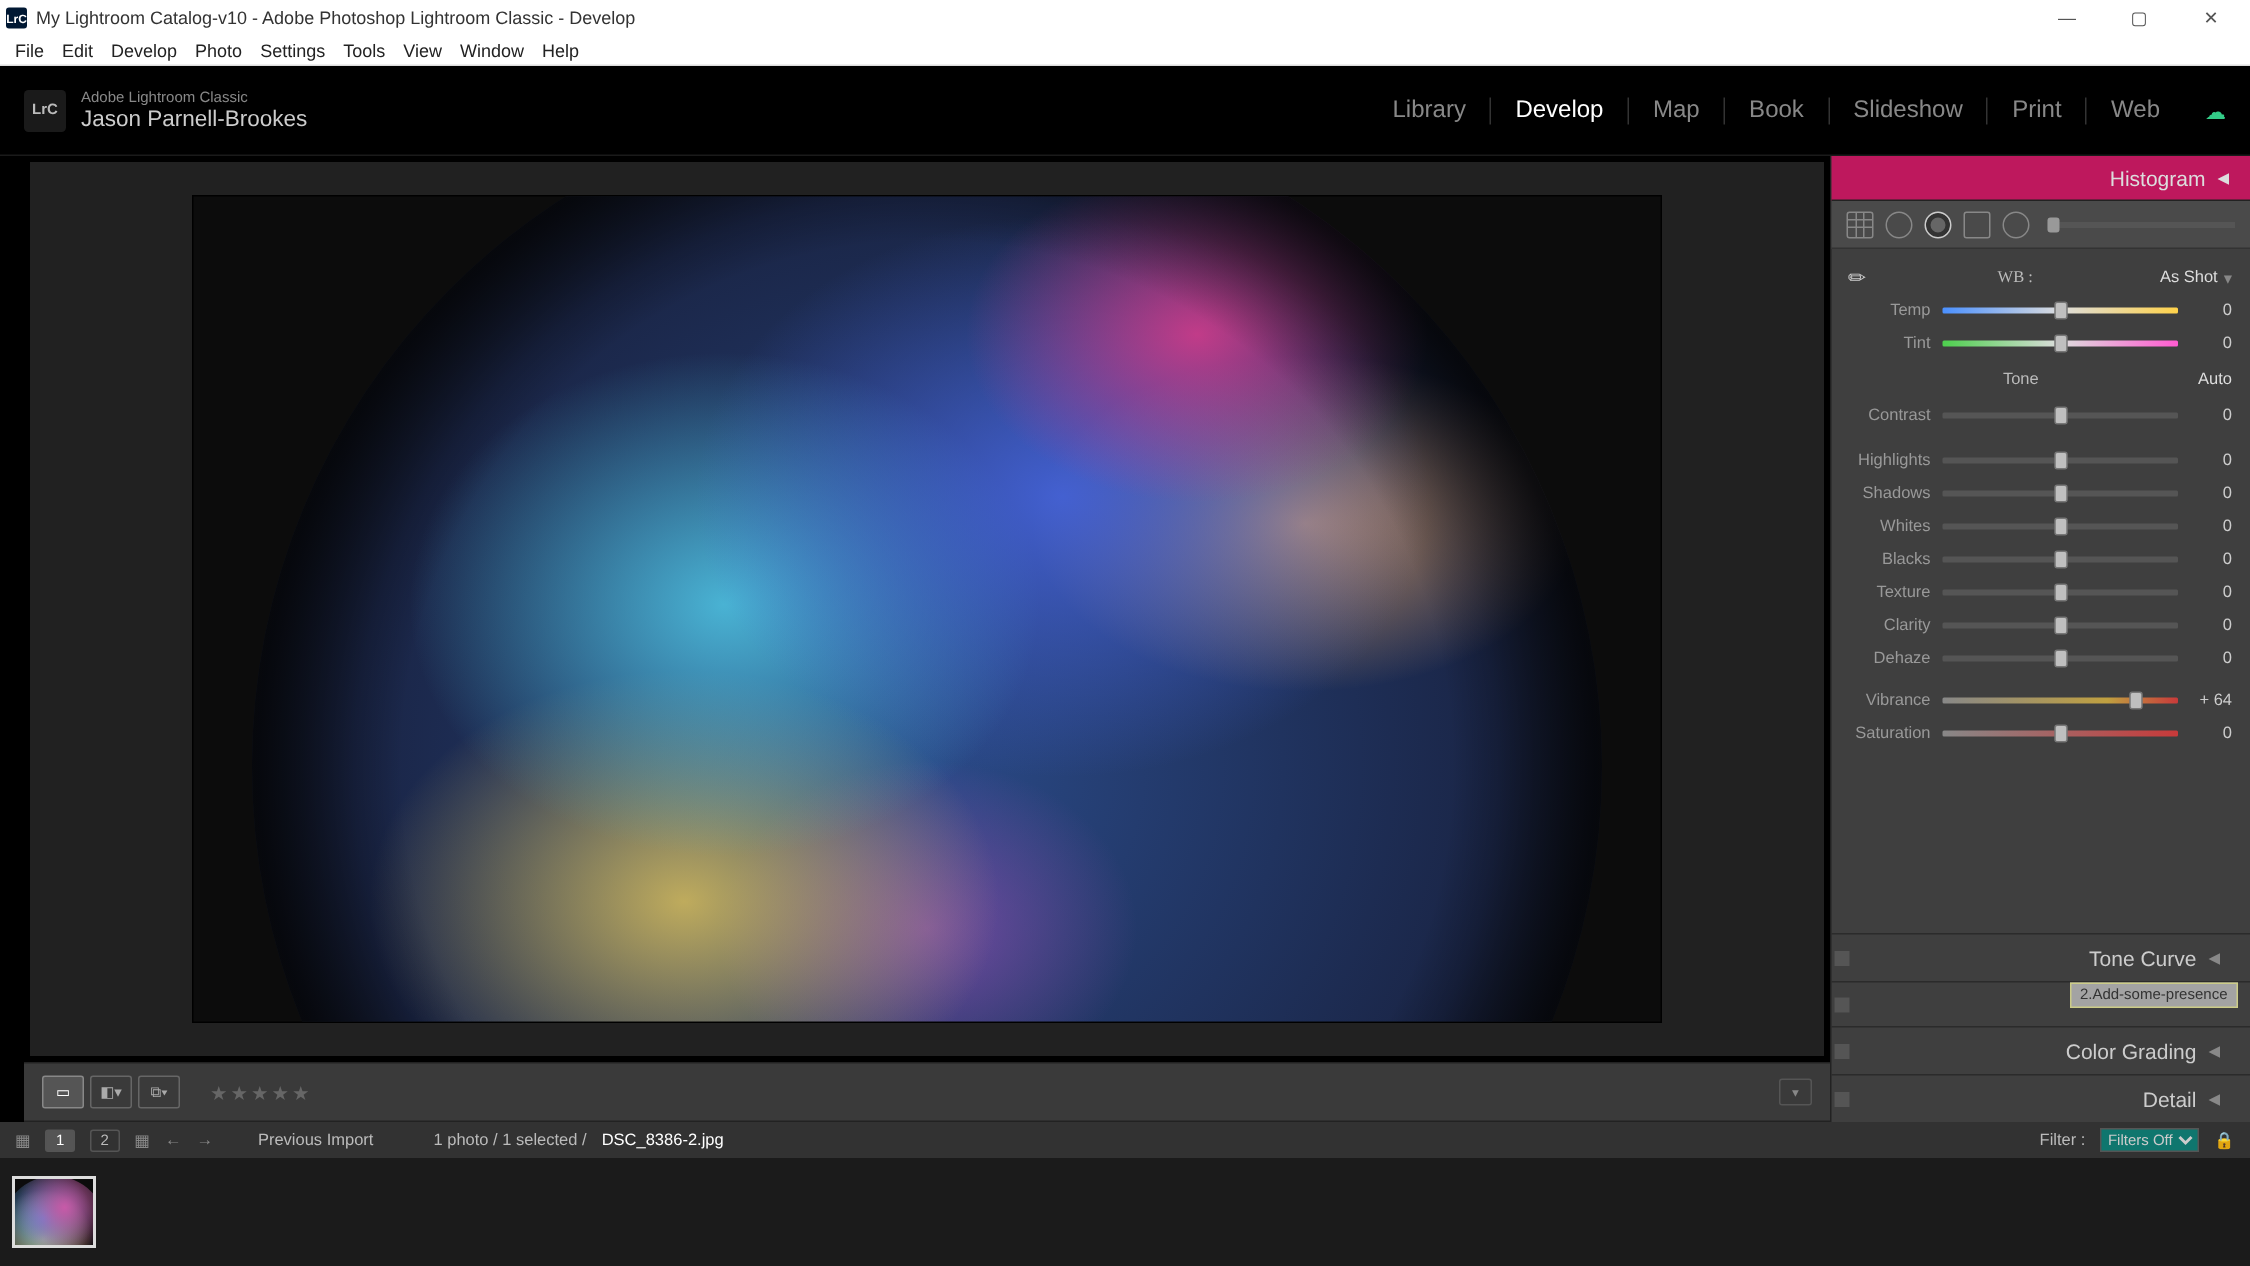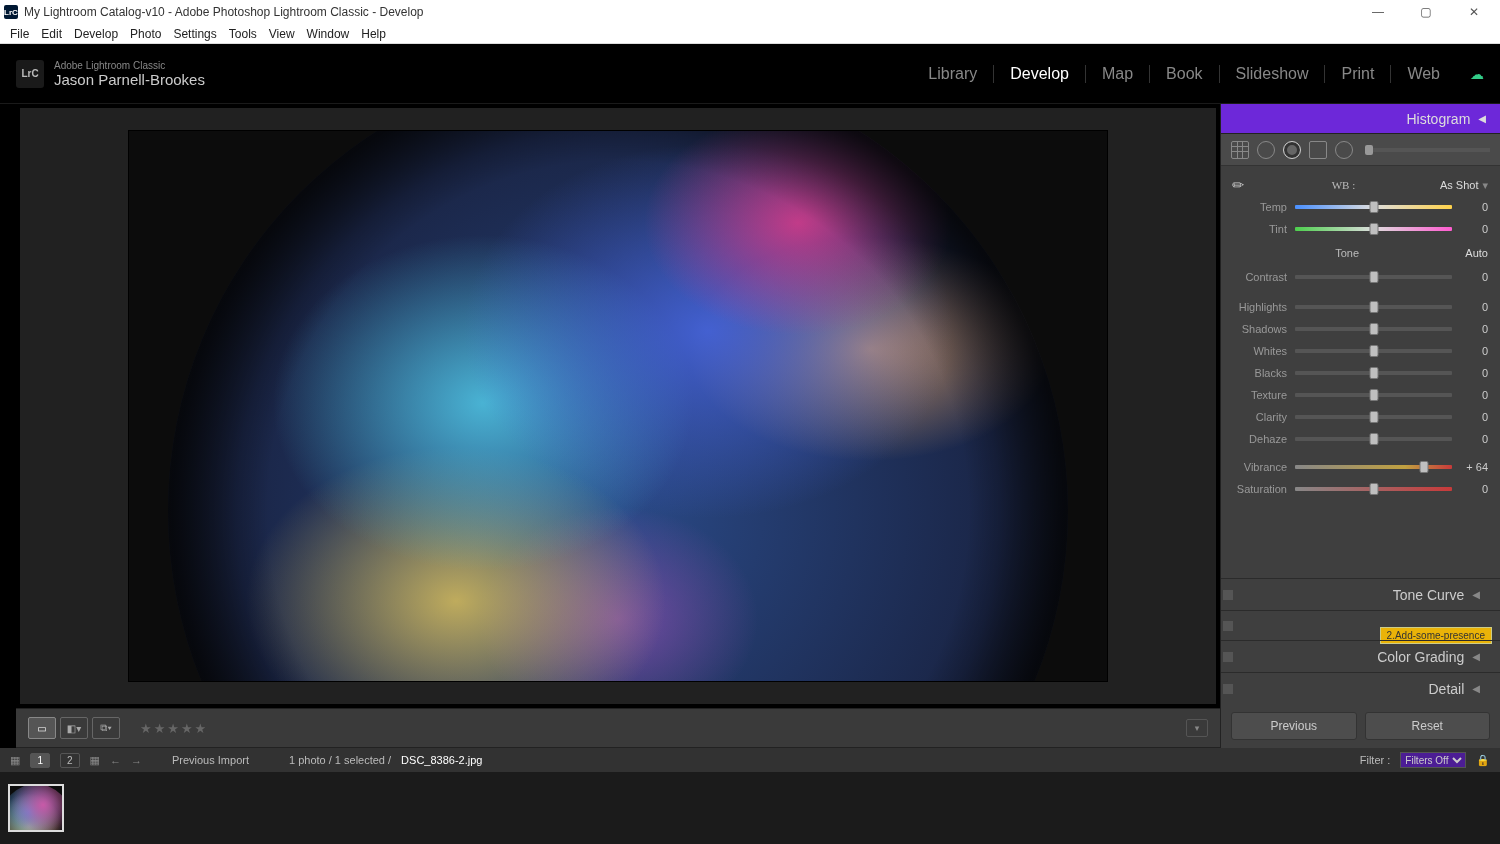--- a/index.html
+++ b/index.html
@@ -49,21 +49,21 @@
   background: radial-gradient(circle at 50% 50%, rgba(0,0,0,0) 55%, rgba(0,0,0,.65) 70%, #0c0c0c 78%); }
 
 .toolbar-below { height: 40px; background: #3a3a3a; display: flex; align-items: center; padding: 0 12px; border-top: 1px solid #222; border-bottom: 1px solid #222; }
 .view-btn { width: 28px; height: 22px; border: 1px solid #666; margin-right: 4px; border-radius: 2px; display: inline-flex; align-items: center; justify-content: center; color: #aaa; font-size: 10px; cursor: pointer; }
 .view-btn.active { background: #555; border-color: #888; color: #fff; }
 .stars { margin-left: 16px; color: #666; letter-spacing: 2px; font-size: 13px; }
 .toolbar-below .dd { margin-left: auto; width: 22px; height: 18px; border: 1px solid #555; border-radius: 2px; color: #888; font-size: 9px; display:flex; align-items:center; justify-content:center; }
 
 
 .right-panel { width: 280px; background: #3f3f3f; display: flex; flex-direction: column; border-left: 1px solid #222; }
-.panel-head { height: 30px; display: flex; align-items: center; justify-content: flex-end; padding: 0 14px; color: #ddd; background: #6d28d9; border-bottom: 1px solid #222; font-size: 14px; }
+.panel-head { height: 30px; display: flex; align-items: center; justify-content: flex-end; padding: 0 14px; color: #ddd; background: #be185d; border-bottom: 1px solid #222; font-size: 14px; }
 .panel-head .tri { margin-left: 8px; font-size: 10px; }
 
 .toolrow { height: 32px; background: #4a4a4a; display: flex; align-items: center; padding: 0 10px; gap: 8px; border-bottom: 1px solid #333; }
 .tool-ico { width: 18px; height: 18px; border: 1px solid #888; border-radius: 50%; cursor: pointer; }
 .tool-ico.sq { border-radius: 2px; }
 .tool-ico.grid { border-radius: 2px; background:
   linear-gradient(#888,#888) 33% 0/1px 100% no-repeat,
   linear-gradient(#888,#888) 66% 0/1px 100% no-repeat,
   linear-gradient(#888,#888) 0 33%/100% 1px no-repeat,
   linear-gradient(#888,#888) 0 66%/100% 1px no-repeat; }
@@ -82,33 +82,33 @@
 .row.profile { height: 20px; }
 .row.profile .plab { width: 46px; text-align:right; padding-right:8px; color:#888; }
 .sld.temp { background: linear-gradient(90deg,#4a90ff,#ddd 50%,#ffd24a); }
 .sld.tint { background: linear-gradient(90deg,#4dcf4d,#ddd 50%,#ff5bd0); }
 .sld.vib  { background: linear-gradient(90deg,#888,#c0a040 70%,#c83a3a); }
 .sld.sat  { background: linear-gradient(90deg,#888,#c83a3a); }
 
 .subpanel { display:flex; align-items:center; justify-content:flex-end; height:32px; color:#ccc; padding:0 20px 0 6px; border-top:1px solid #2b2b2b; font-size:14px; position:relative; }
 .subpanel .sw { width:10px; height:10px; background:#555; position:absolute; left:2px; }
 .subpanel .tri { margin-left:8px; font-size:10px; color:#888; }
-.tooltip { position:absolute; right:8px; top:16px; background:#eab308; color:#333; font-size:10px; padding:2px 6px; border:1px solid #cc8; }
+.tooltip { position:absolute; right:8px; top:0; background:#a3a3a3; color:#333; font-size:10px; padding:2px 6px; border:1px solid #cc8; }
 
 .btn-row { display:flex; gap:8px; padding:8px 10px; background:#3f3f3f; }
 .btn-row button { flex:1; height:28px; background:#4d4d4d; border:1px solid #333; color:#ccc; font-size:12px; border-radius:3px; cursor:pointer; }
 
 
 .filmstrip { height: 96px; background: #1b1b1b; display: flex; flex-direction: column; }
 .fs-bar { height: 24px; background: #323232; display: flex; align-items: center; padding: 0 10px; font-size: 11px; color: #bbb; gap: 10px; }
 .fs-bar .ico { color:#888; cursor:pointer; }
 .fs-bar .chip { padding: 1px 6px; border:1px solid #555; border-radius:2px; font-size:10px; cursor:pointer; }
 .fs-bar .chip.active { background:#555; color:#fff; }
 .fs-bar .spacer { flex:1; }
-.fs-bar select { background:#4c1d95; border:1px solid #555; color:#ccc; font-size:10px; height:16px; }
+.fs-bar select { background:#0f766e; border:1px solid #555; color:#ccc; font-size:10px; height:16px; }
 .fs-thumbs { flex:1; display:flex; align-items:center; padding:4px 8px; }
 .thumb { width:56px; height:48px; border:2px solid #ddd; background:#0c0c0c; position:relative; overflow:hidden; }
 .thumb .mini { position:absolute; bottom:-24px; left:50%; transform:translateX(-50%); width:70px; height:70px; border-radius:50%;
   background: radial-gradient(circle at 60% 30%, #c85aa8, transparent 50%),
               radial-gradient(circle at 40% 40%, #4a90d9, transparent 55%),
               radial-gradient(circle at 40% 60%, #d9c25a, transparent 55%), #111; }
 
 .eyedrop { width:18px; color:#ccc; font-size:14px; text-align:center; cursor:pointer; transform:rotate(-45deg); }
 .grid-ico { display:inline-block; width:12px; height:12px; background:
   linear-gradient(#888,#888) 50% 0/1px 100% no-repeat,
@@ -312,24 +312,20 @@
         <span class="sw"></span>
         <span>Color Grading</span>
         <span class="tri">◀</span>
       </div>
       <div class="subpanel">
         <span class="sw"></span>
         <span>Detail</span>
         <span class="tri">◀</span>
       </div>
 
-      <div class="btn-row">
-        <button>Previous</button>
-        <button>Reset</button>
-      </div>
     </div>
   </div>
 
   <div class="filmstrip">
     <div class="fs-bar">
       <span class="ico">▦</span>
       <span class="chip active">1</span>
       <span class="chip">2</span>
       <span class="ico">▦</span>
       <span class="ico">←</span>

